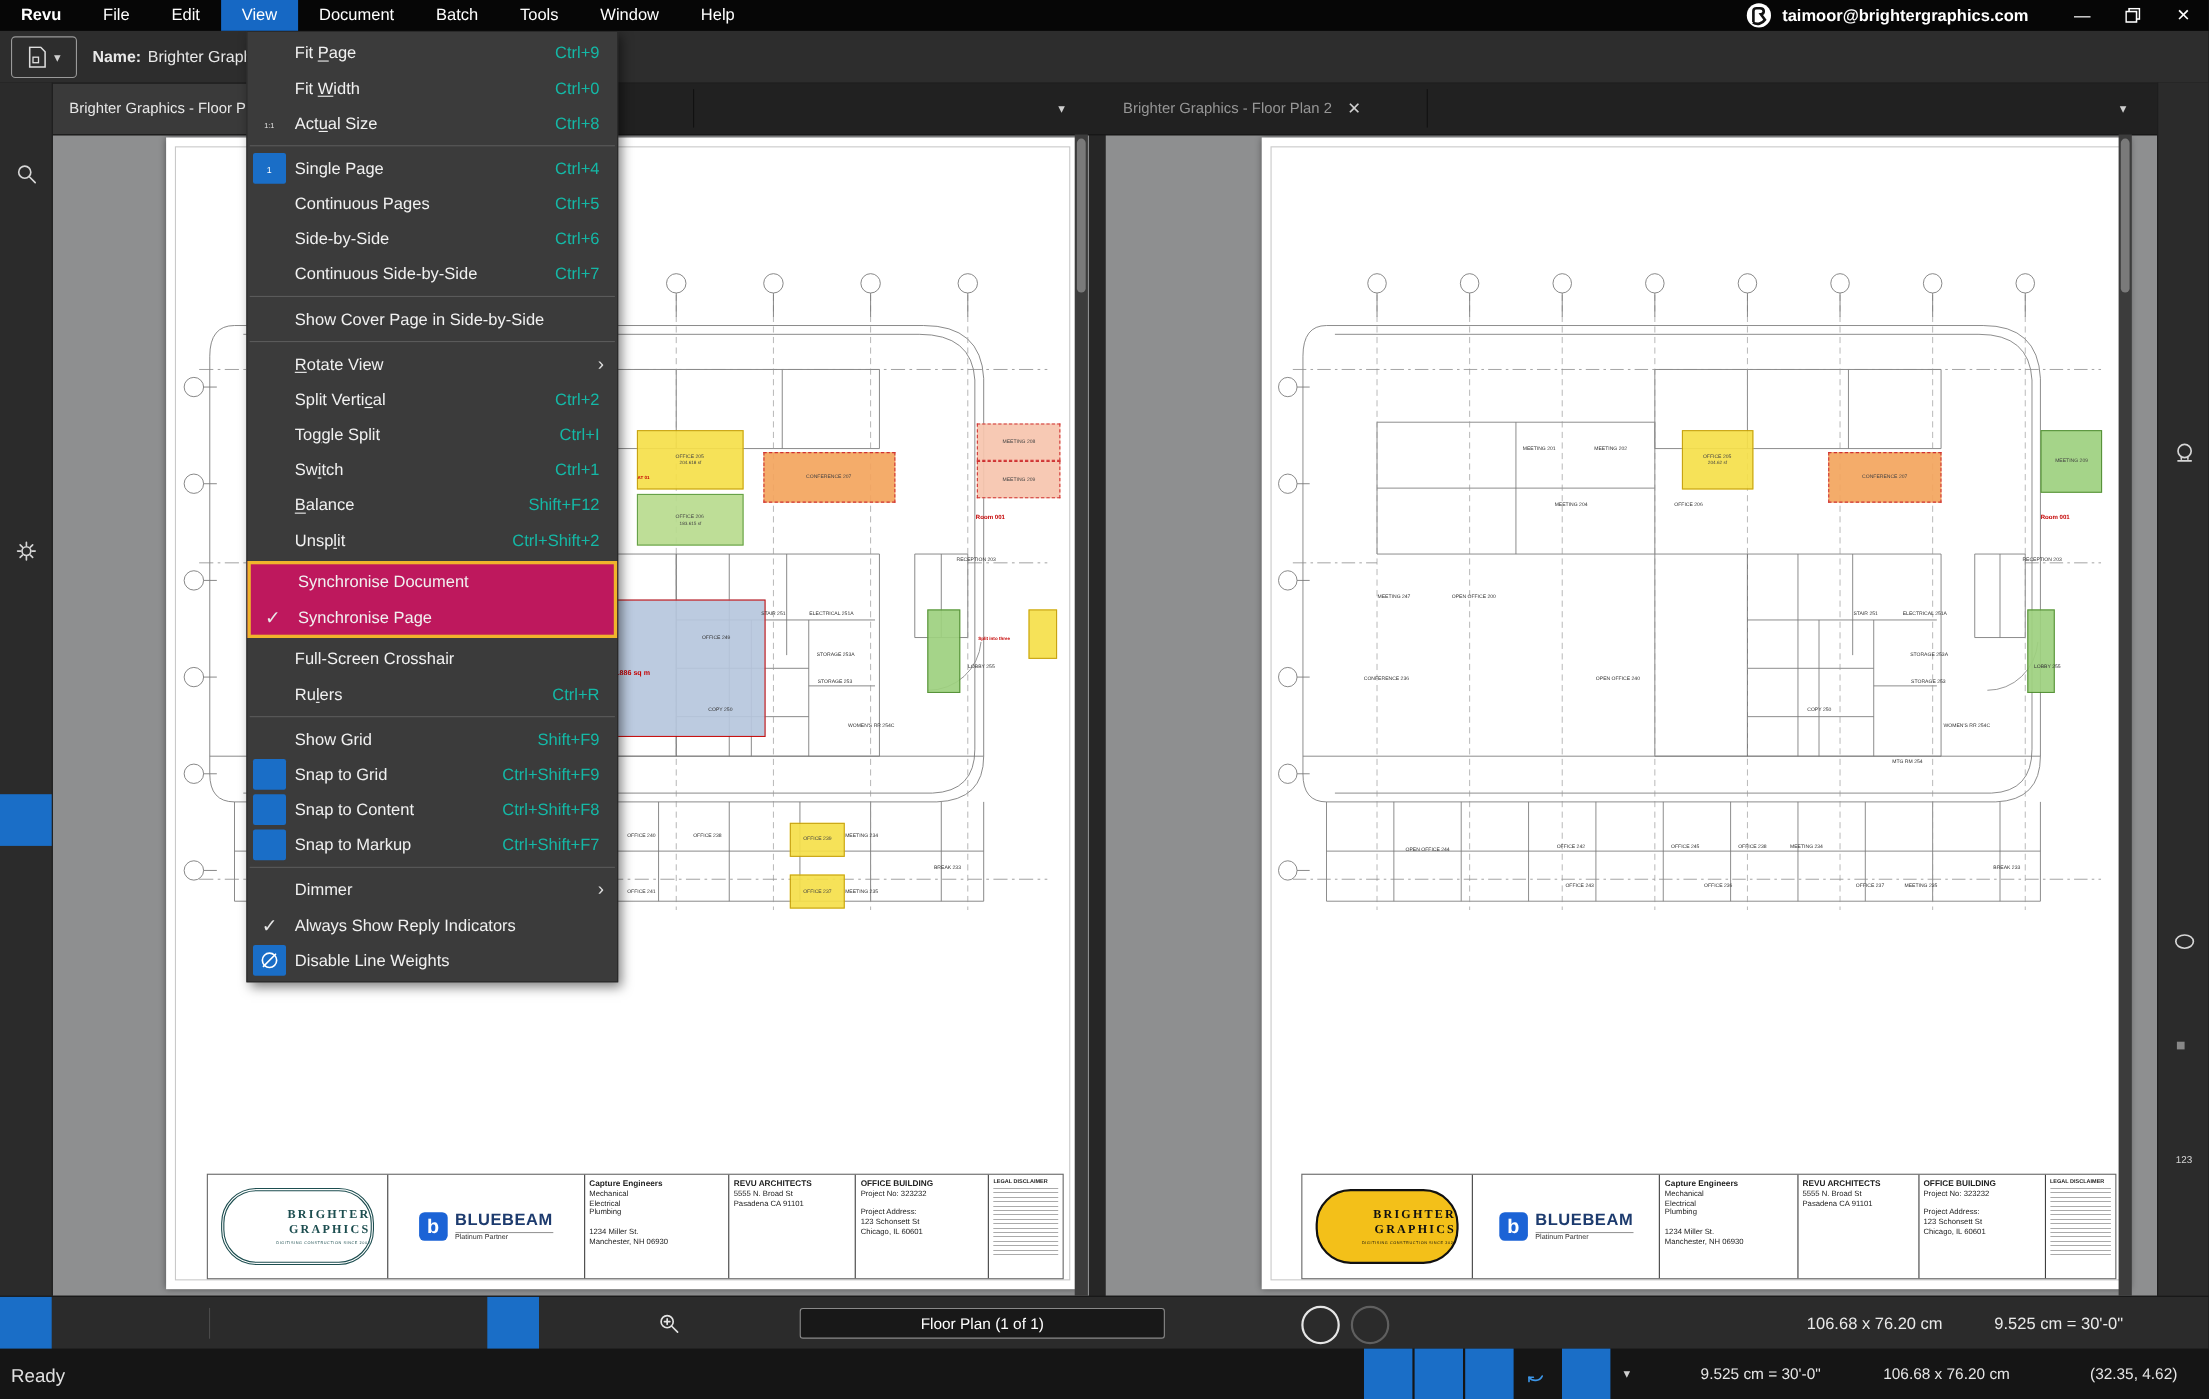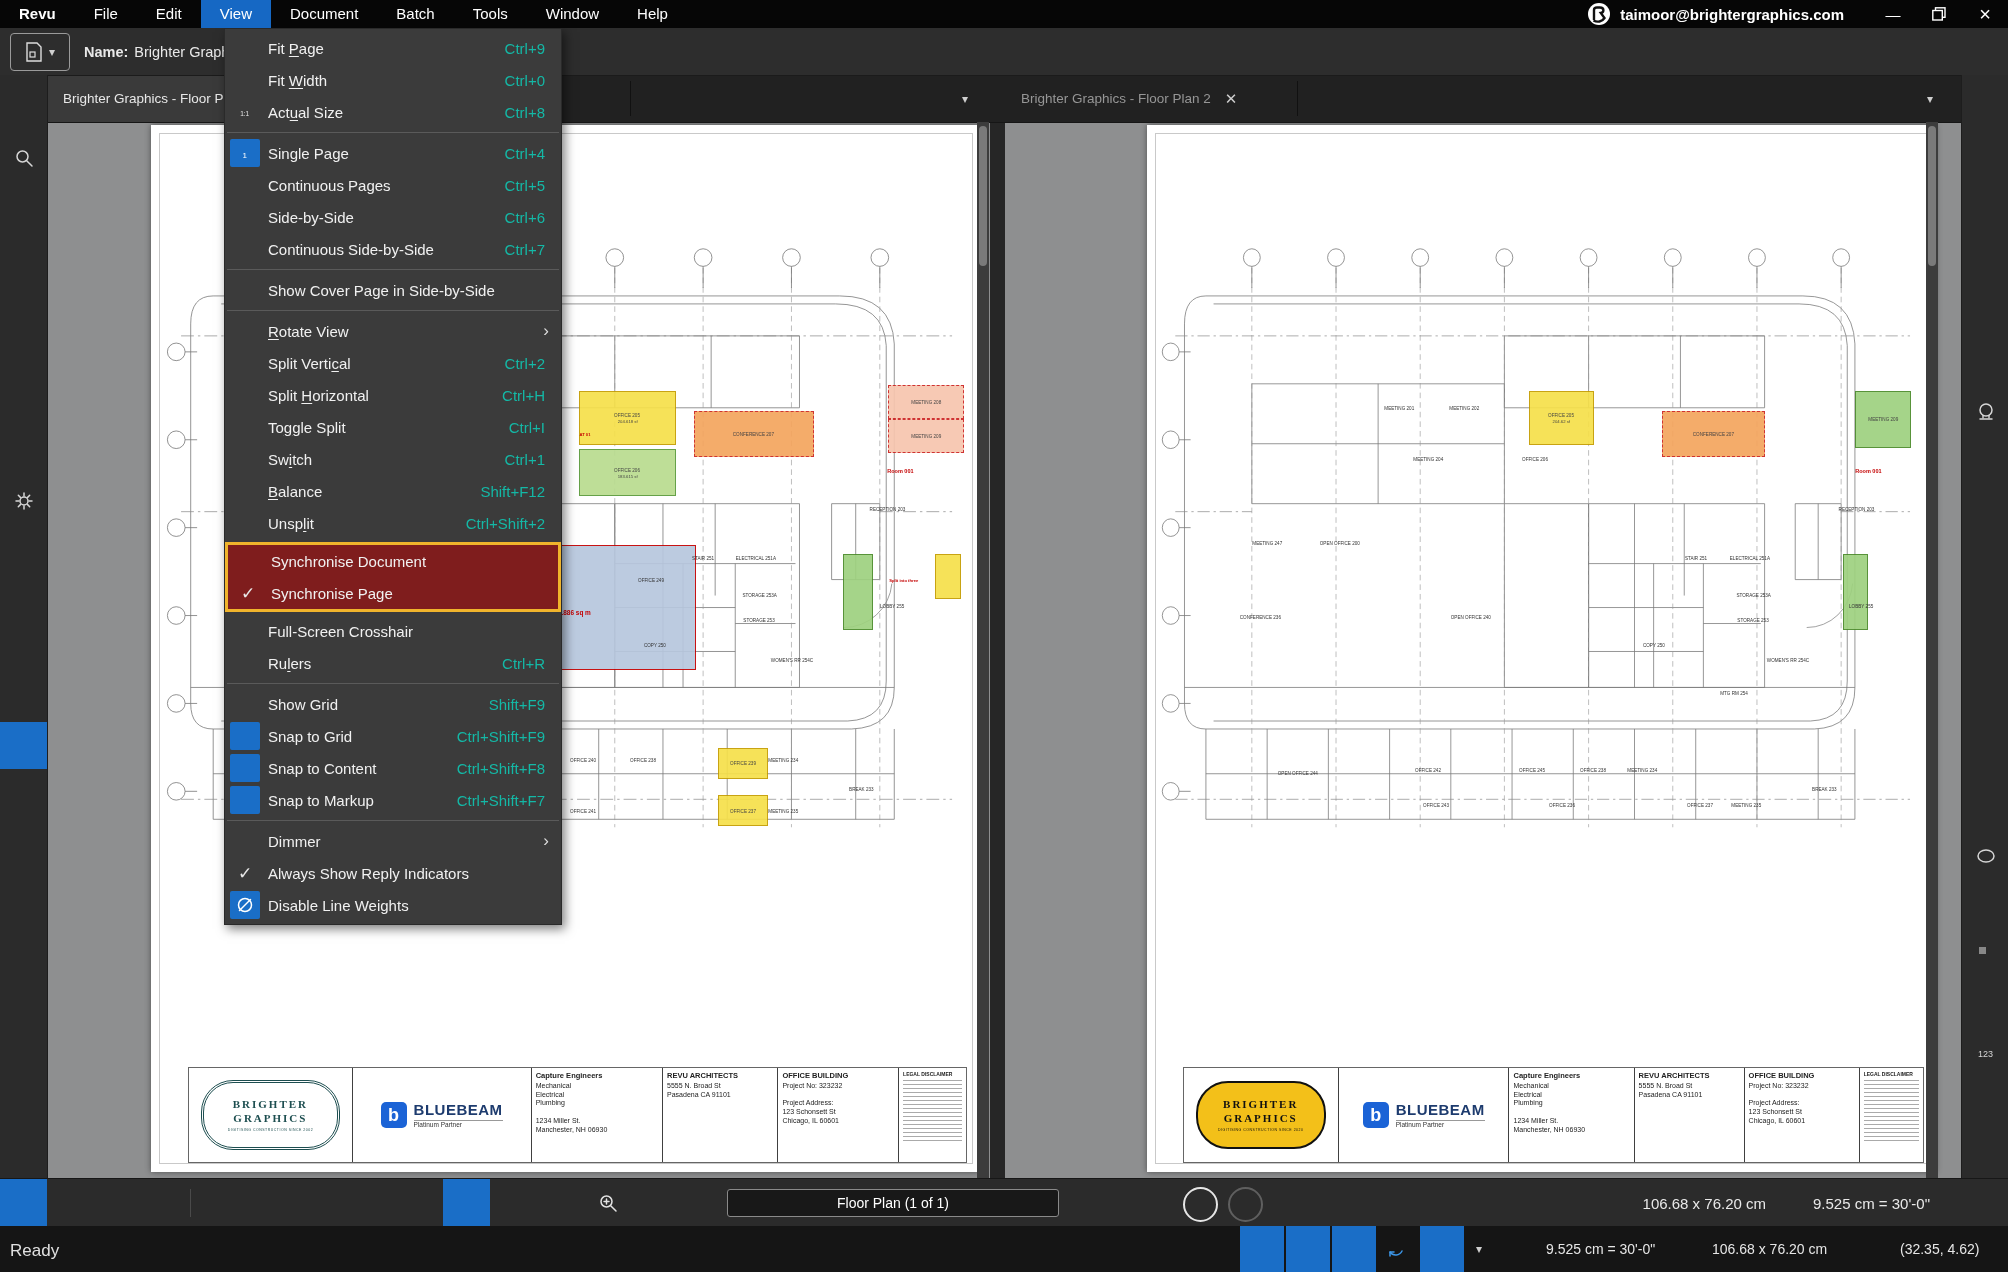--- a/index.html
+++ b/index.html
@@ -51,21 +51,21 @@
   .room .rl{white-space:nowrap;transform:scale(.92);}
   .room .rs{white-space:nowrap;transform:scale(.85);}
   .plain{background:none!important;border:none!important;}
   .redtxt{color:#c40000!important;font-weight:bold;}
   .boxed{border:0.5px solid #555;padding:1px 2px;background:#fff;}
   
   .tblock{position:absolute;left:4.5%;right:1.5%;bottom:0.9%;height:8.9%;background:#fff;border:1px solid #666;display:flex;font-size:7px;color:#222;}
   .tcell{border-right:1px solid #404040;padding:3px 4px;overflow:hidden;position:relative;}
   .tcell:last-child{border-right:none;}
   .blogo{flex:1.45;display:flex;align-items:center;justify-content:center;}
-  .blogo .inner{width:86%;height:74%;display:flex;flex-direction:column;align-items:center;justify-content:center;font-family:"Liberation Serif",serif;letter-spacing:2px;font-weight:bold;font-size:11px;line-height:1.15;border-radius:32px;}
+  .blogo .inner{width:86%;height:74%;display:flex;flex-direction:column;align-items:flex-end;justify-content:center;font-family:"Liberation Serif",serif;letter-spacing:2px;font-weight:bold;font-size:11px;line-height:1.15;border-radius:32px;}
   .blogo .tag{font-size:3.5px;letter-spacing:.5px;margin-top:2px;font-family:"Liberation Sans",sans-serif;font-weight:normal;}
   .logo-outline .inner{border:3px double #1d4e50;color:#1d4e50;background:#fff;}
   .logo-solid .inner{border:2px solid #111;color:#111;background:#f3c019;}
   .bbcell{flex:1.6;display:flex;align-items:center;justify-content:center;gap:7px;}
   .bbsq{width:26px;height:26px;border-radius:5px;background:#1b63d6;color:#fff;font-weight:bold;font-size:18px;display:flex;align-items:center;justify-content:center;}
   .bbname{font-size:15px;font-weight:bold;color:#1d3b6e;letter-spacing:.5px;}
   .bbsub{font-size:6.5px;color:#333;border-top:1px solid #999;margin-top:1px;}
   .tcell .h{font-weight:bold;margin-bottom:1px;font-size:7.5px;}
   .tcell div{line-height:1.25;}
   .legal .stripes{margin-top:2px;height:70%;background:repeating-linear-gradient(#aaa 0 1px,transparent 1px 4px);}
@@ -73,21 +73,21 @@
   
   .dropdown{position:absolute;left:224px;top:28px;width:336px;background:#3b3b3b;border:1px solid #2a2a2a;box-shadow:3px 4px 10px rgba(0,0,0,.5);z-index:55;padding:3px 0;}
   .mrow{height:32px;display:flex;align-items:center;font-size:15px;color:#f1f1f1;}
   .mrow .ic{width:30px;height:28px;margin-left:5px;margin-right:8px;display:flex;align-items:center;justify-content:center;border-radius:2px;flex:none;color:#e8e8e8;}
   .mrow .ic.on{background:#1a6ec7;color:#fff;}
   .mrow .lbl{flex:1;white-space:nowrap;}
   .mrow .sc{padding-right:16px;color:#14b8a6;white-space:nowrap;}
   .mrow .sub{padding-right:12px;color:#ddd;font-size:17px;}
   .mrow .lbl u{text-decoration:underline;text-underline-offset:2px;}
   .msep{height:1px;background:#5a5a5a;margin:4px 2px;}
-  .syncgroup{border:3px solid #f0b42c;background:#7f1d1d;margin:3px 0;}
+  .syncgroup{border:3px solid #f0b42c;background:#be185d;margin:3px 0;}
   
   .bottombar{position:absolute;left:0;top:1178px;width:2008px;height:48px;background:#2b2b2b;border-top:1px solid #171717;z-index:7;}
   .btile{position:absolute;top:0;width:47px;height:48px;display:flex;align-items:center;justify-content:center;color:#fff;}
   .btile.blue{background:#1a6ec7;}
   .bicon{position:absolute;top:9px;width:30px;height:30px;display:flex;align-items:center;justify-content:center;color:#e3e3e3;}
   .bicon.dim{color:#6f6f6f;}
   .bsep{position:absolute;top:10px;width:1px;height:28px;background:#4a4a4a;}
   .pagefield{position:absolute;top:10px;height:26px;background:#181818;border:1px solid #8a8a8a;border-radius:3px;display:flex;align-items:center;justify-content:center;font-size:14px;color:#fff;}
   .btext{position:absolute;top:0;height:48px;display:flex;align-items:center;font-size:15px;color:#e9e9e9;white-space:nowrap;}
   .circbtn{position:absolute;top:8px;width:31px;height:31px;border:2px solid #e5e5e5;border-radius:50%;display:flex;align-items:center;justify-content:center;color:#e5e5e5;}
@@ -715,27 +715,20 @@
         <div class="sub">›</div>
       </div>
       <div class="mrow">
         <div class="ic">
           <svg width="22" height="22" viewBox="0 0 22 22" fill="none" stroke="currentColor" stroke-width="1.5" stroke-linecap="round" stroke-linejoin="round">M3,4 h16 v14 h-16 z M11,4 v14</svg>
         </div>
         <div class="lbl">Split Verti<u>c</u>al</div>
         <div class="sc">Ctrl+2</div>
       </div>
       <div class="mrow">
-        <div class="ic">
-          <svg width="22" height="22" viewBox="0 0 22 22" fill="none" stroke="currentColor" stroke-width="1.5" stroke-linecap="round" stroke-linejoin="round">M3,4 h16 v14 h-16 z M3,11 h16</svg>
-        </div>
-        <div class="lbl">Split <u>H</u>orizontal</div>
-        <div class="sc">Ctrl+H</div>
-      </div>
-      <div class="mrow">
         <div class="ic"></div>
         <div class="lbl">To<u>g</u>gle Split</div>
         <div class="sc">Ctrl+I</div>
       </div>
       <div class="mrow">
         <div class="ic"></div>
         <div class="lbl">Sw<u>i</u>tch</div>
         <div class="sc">Ctrl+1</div>
       </div>
       <div class="mrow">

